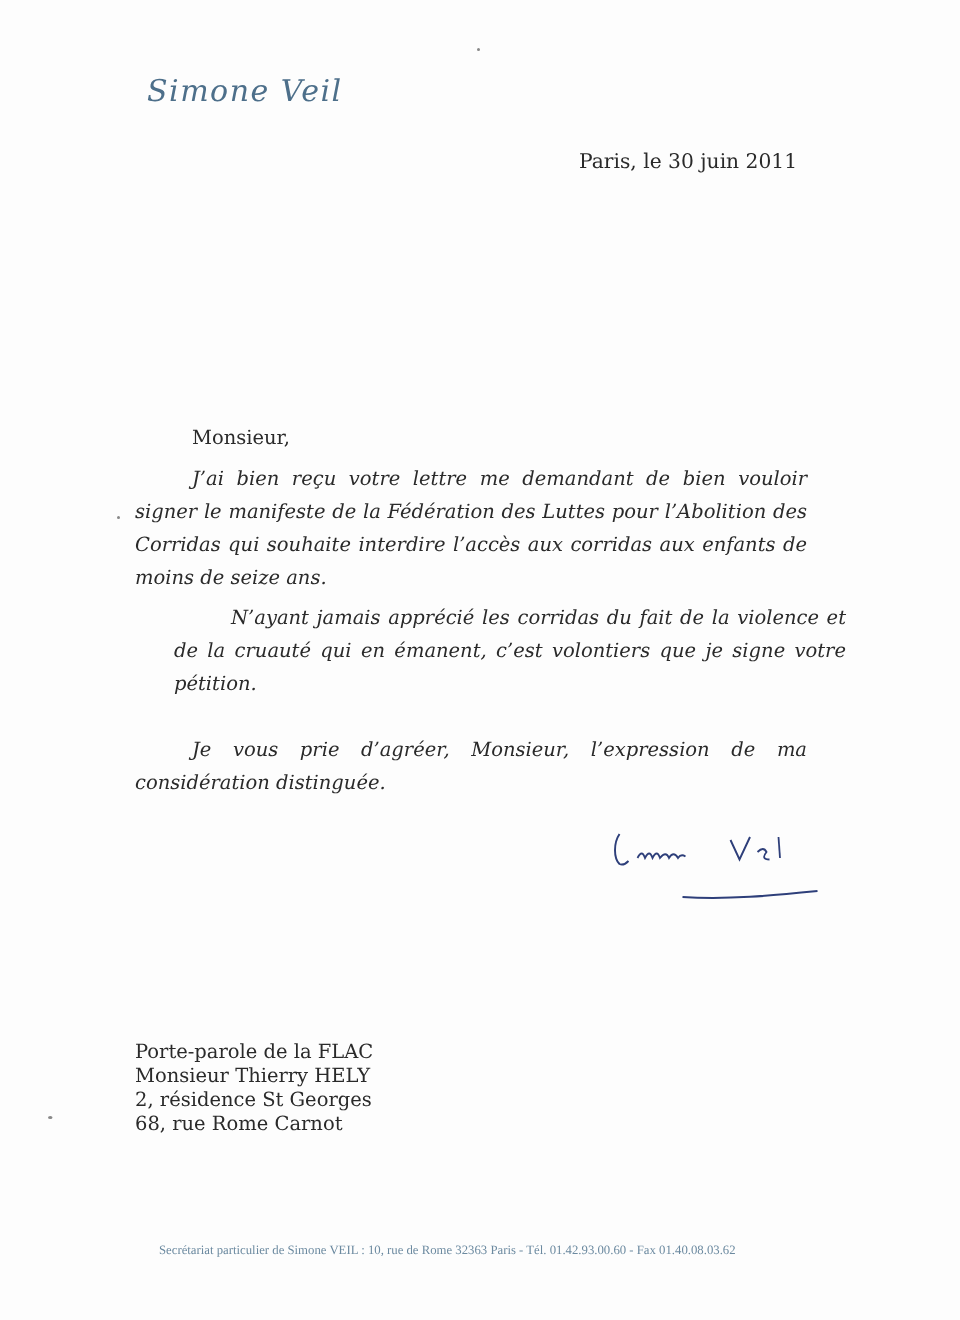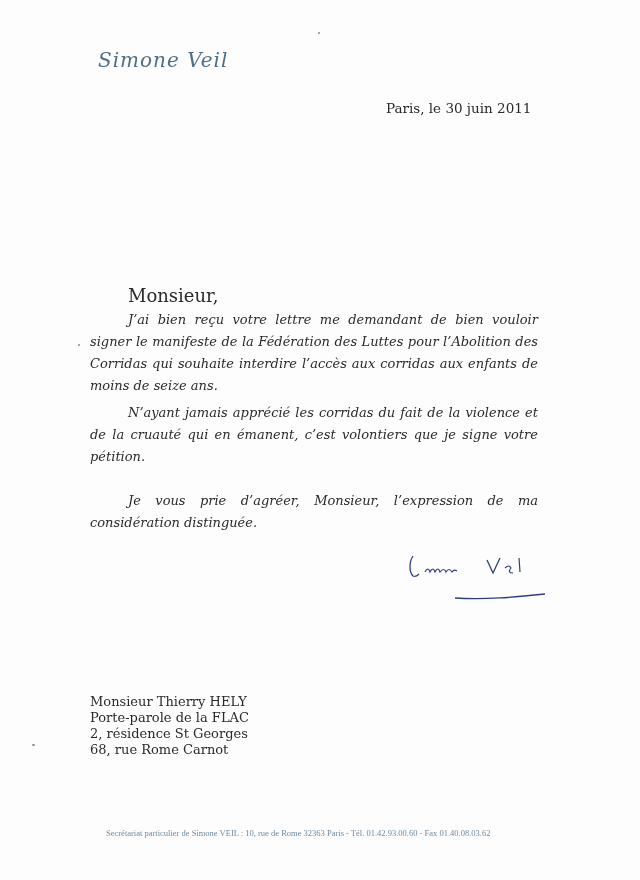--- a/index.html
+++ b/index.html
@@ -1,25 +1,25 @@
 <!DOCTYPE html>
 <html><head>
 <meta charset="utf-8">
 <style>
   html, body { margin:0; padding:0; }
   body { width:640px; height:880px; background:#fdfdfd; position:relative; overflow:hidden;
          font-family:"DejaVu Serif", serif; color:#2a2a2a; }
   .letterhead { position:absolute; left:98px; top:48px; font-family:"DejaVu Serif", serif;
          font-style:italic; font-size:20px; color:#4d6f8a; letter-spacing:1px; }
   .date { position:absolute; left:386px; top:100px; font-size:13.5px; }
-  .salutation { position:absolute; left:128px; top:285px; font-size:18px; }
+  .salutation { position:absolute; left:128px; top:285px; font-size:13px; }
   .para { position:absolute; left:90px; width:448px; font-size:13px; line-height:22px; text-align:justify;font-style:italic; }
   .para .indent { display:inline-block; width:38px; }
   .p1 { top:309px; }
-  .p2 { top:402px; }
+  .p2 { top:402px;margin-left:26px; }
   .p3 { top:490px; }
   .sig { position:absolute; left:405px; top:548px; width:150px; height:60px; }
   .addr { position:absolute; left:90px; top:694px; font-size:13px; line-height:16px; }
   .footer { position:absolute; left:106px; top:828px; font-family:"Liberation Serif", serif;
          font-size:8.5px; color:#6c8aa0; white-space:nowrap; }
   .speck { position:absolute; width:2px; height:2px; background:#888; border-radius:50%; }
 </style>
 </head>
 <body>
 
@@ -34,22 +34,22 @@
 <svg class="sig" viewBox="0 0 150 60">
   <path d="M8 8 C4 14,4 24,8 28 C10 29,12 28,14 26" stroke="#2e3f7a" stroke-width="1.3" fill="none"></path>
   <path d="M20 24 q3 -6 5 0 q3 -6 5 0 q3 -6 5 0 q4 -5 6 0 q3 -5 6 0 q2 -3 5 -1" stroke="#2e3f7a" stroke-width="1.2" fill="none"></path>
   <path d="M82 12 L88 25 L95 10" stroke="#2e3f7a" stroke-width="1.3" fill="none"></path>
   <path d="M100 20 q4 -4 6 0 q-4 5 2 5" stroke="#2e3f7a" stroke-width="1.2" fill="none"></path>
   <path d="M114 10 L115 24" stroke="#2e3f7a" stroke-width="1.2" fill="none"></path>
   <path d="M50 50 C80 52,110 49,140 46" stroke="#2e3f7a" stroke-width="1.4" fill="none"></path>
 </svg>
 
 <div class="addr">
+  <div>Porte-parole de la FLAC</div>
   <div>Monsieur Thierry HELY</div>
-  <div>Porte-parole de la FLAC</div>
   <div>2, résidence St Georges</div>
   <div>68, rue Rome Carnot</div>
 </div>
 
 <div class="footer">Secrétariat particulier de Simone VEIL : 10, rue de Rome 32363 Paris - Tél. 01.42.93.00.60 - Fax 01.40.08.03.62</div>
 
 <div class="speck" style="left:318px;top:32px"></div>
 <div class="speck" style="left:32px;top:744px;width:3px"></div>
 <div class="speck" style="left:78px;top:344px"></div>
 

